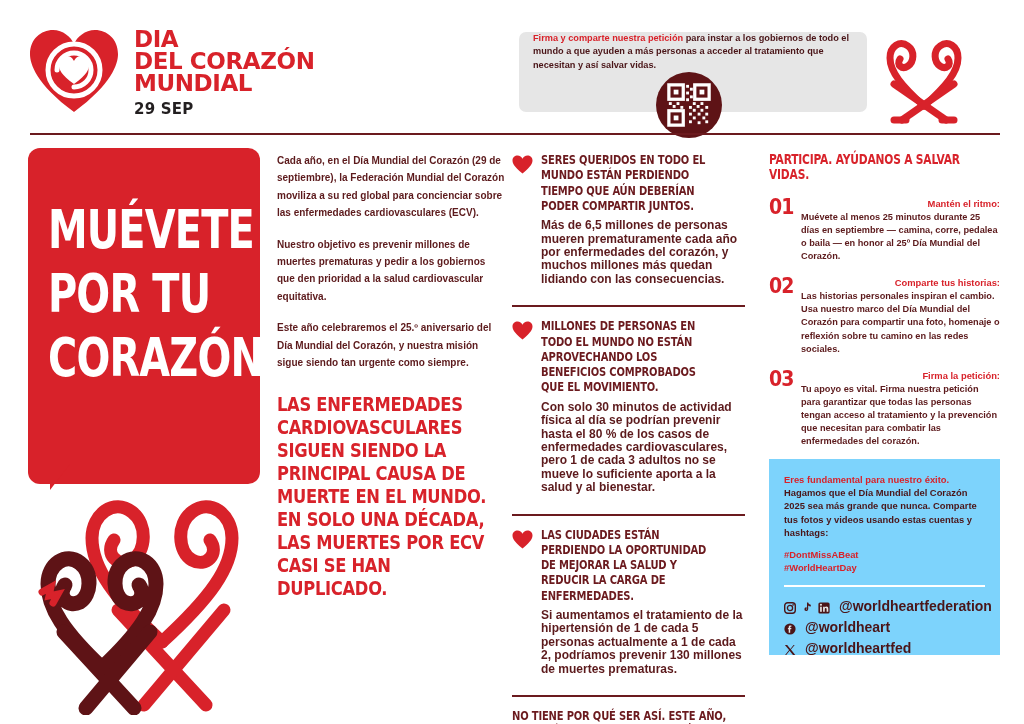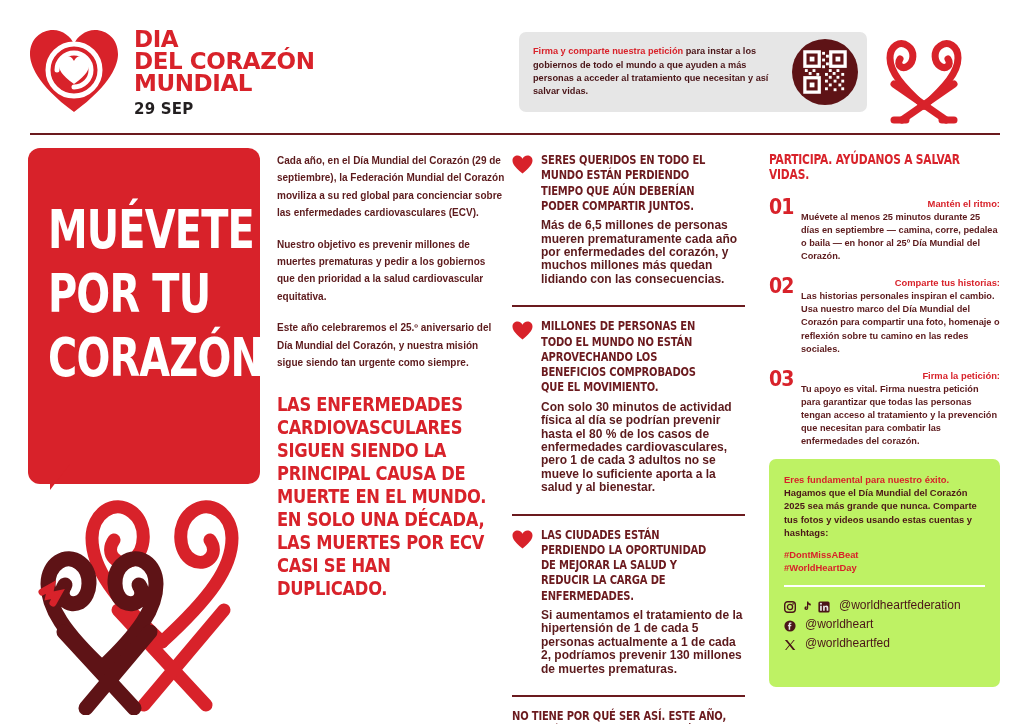--- a/index.html
+++ b/index.html
@@ -22,21 +22,21 @@
     font-size:23px;line-height:22px;letter-spacing:-0.4px;
   }
   .logo-date{
     font-family:"DejaVu Sans", sans-serif;
     font-weight:bold;color:#231F20;font-size:15px;
     margin-top:6px;letter-spacing:0.2px;
   }
   .petition-box{
     position:absolute;left:519px;top:32px;width:348px;height:80px;
     background:#E6E6E6;border-radius:7px;
-    display:flex;align-items:center;
+    display:flex;align-items:center;flex-direction:column;
   }
   .petition-text{
     font-size:9.2px;line-height:13.4px;color:#5C1A1C;
     padding:0 8px 0 14px;flex:1 1 auto;font-weight:bold;
   }
   .petition-text .lead{color:#D8222A;}
   .petition-text .rest{color:#4A1518;font-weight:bold;}
   .qr-circle{
     width:66px;height:66px;border-radius:50%;background:#5E1316;
     margin-right:9px;flex:0 0 auto;display:flex;align-items:center;justify-content:center;
@@ -111,32 +111,32 @@
     flex:0 0 auto;width:23px;letter-spacing:-1px;
   }
   .step-body{flex:1 1 auto;}
   .step-head{
     color:#D8222A;font-weight:bold;font-size:9.4px;line-height:12.6px;text-align:right;
   }
   .step-text{
     color:#5C1A1C;font-weight:bold;font-size:9.2px;line-height:13.2px;
   }
   .gray-box{
-    position:absolute;left:769px;top:459px;width:231px;height:228px;
-    background:#bef264;border-radius:7px;
+    position:absolute;left:769px;top:459px;width:231px;height:196px;
+    background:#7dd3fc;border-radius:0;
   }
   .gray-inner{padding:14px 15px 0 15px;}
   .gb-lead{color:#D8222A;font-weight:bold;font-size:9.4px;line-height:13.2px;}
   .gb-text{color:#4A1518;font-weight:bold;font-size:9.4px;line-height:13.2px;}
   .gb-tags{color:#D8222A;font-weight:bold;font-size:9.4px;line-height:13.2px;margin-top:9px;}
   .gb-rule{height:1.5px;background:#ffffff;margin:11px 0 0 0;}
   .social{padding:11px 15px 0 15px;}
   .soc-row{display:flex;align-items:center;gap:5px;margin-bottom:5px;}
   .soc-ic{width:12px;height:12px;flex:0 0 auto;}
-  .soc-handle{color:#4A1518;font-weight:normal;font-size:12px;margin-left:4px;}
+  .soc-handle{color:#4A1518;font-weight:bold;font-size:14px;margin-left:4px;}
 </style>
 </head>
 <body>
 
 <div class="header">
 
   <div class="logo-wrap">
     <div class="logo-mark">
       <svg viewBox="0 0 92 86" width="92" height="86">
         <path d="M46 84 C 8 56, 2 36, 2 26 C 2 11, 13 2, 25 2 C 35 2, 43 9, 46 16 C 49 9, 57 2, 67 2 C 79 2, 90 11, 90 26 C 90 36, 84 56, 46 84 Z" fill="#D8222A"></path>

